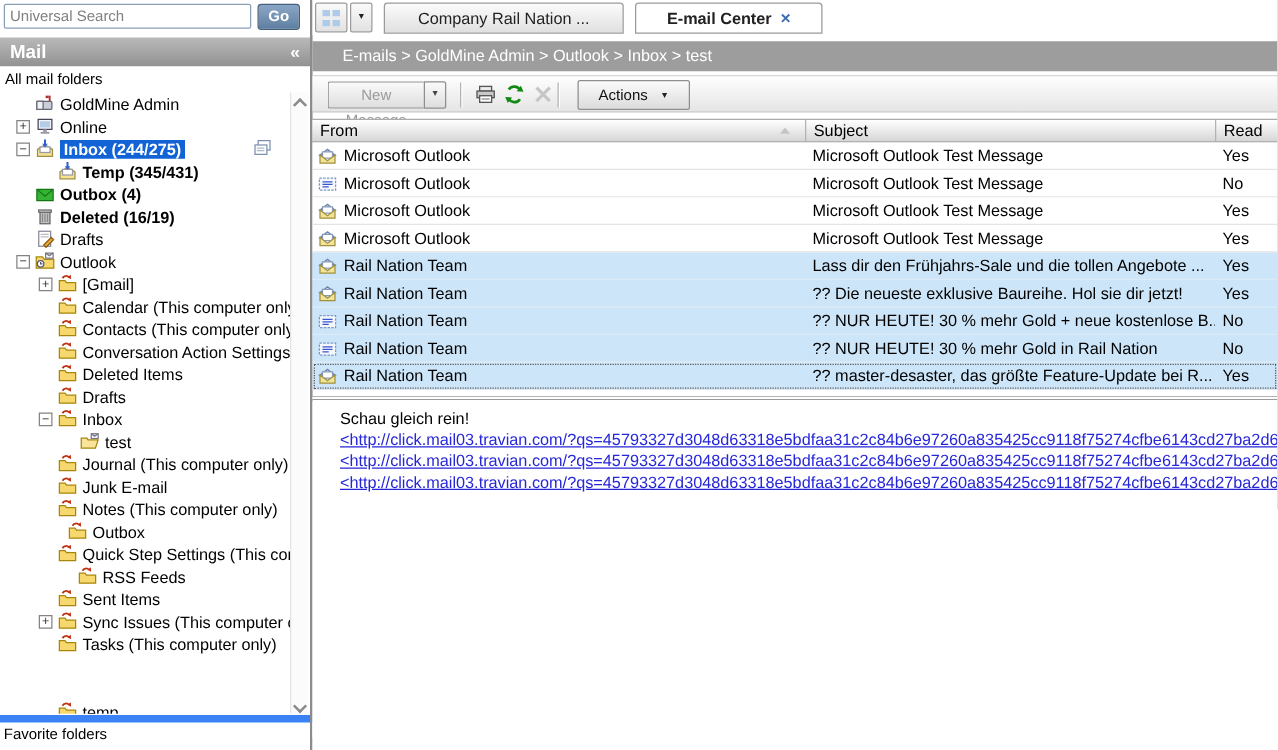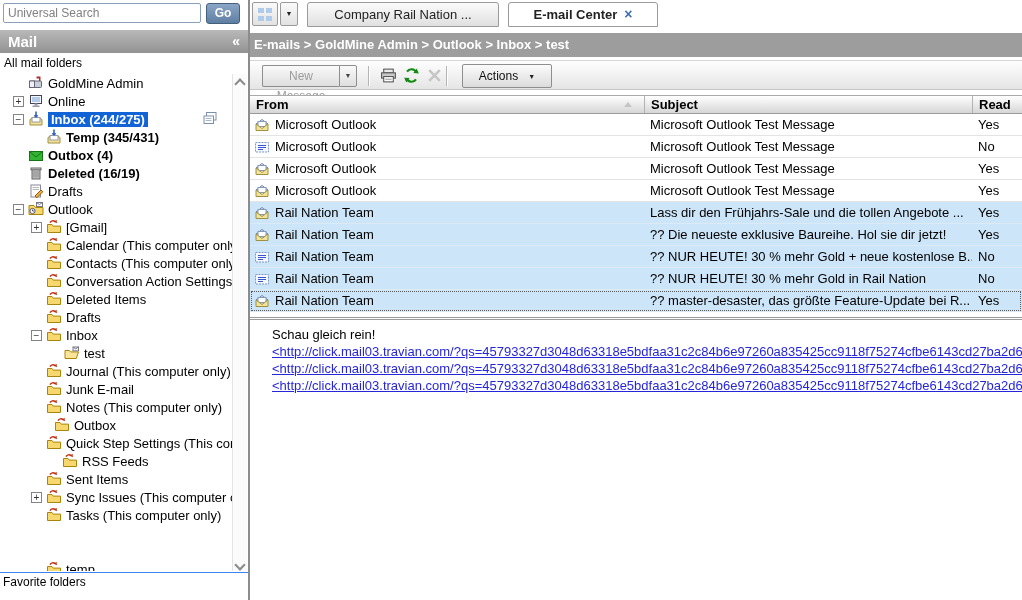--- a/index.html
+++ b/index.html
@@ -50,21 +50,21 @@
   }
   .chev { position:absolute; left:3px; width:8px; height:8px; cursor:pointer; }
   .chev:before {
     content:""; position:absolute; left:0; top:2px; width:6px; height:6px;
     border-left:2px solid #8a8a8a; border-bottom:2px solid #8a8a8a;
   }
   .chev.up { top:4px; } .chev.up:before { transform:rotate(135deg); }
   .chev.down { bottom:4px; } .chev.down:before { transform:rotate(-45deg); }
   #favorite-folders {
     position:absolute; left:0; top:572px; width:296px; height:18px;
-    border-top:1px solid #3b82f6; font-size:12px; padding:2px 0 0 3px; background:#fff;
+    border-top:6px solid #3b82f6; font-size:12px; padding:2px 0 0 3px; background:#fff;
   }
 
   
   #main { position:absolute; left:250px; top:0; width:772px; height:600px; background:#fff; }
 
   #tabstrip { position:absolute; left:0; top:0; width:772px; height:28px; background:#fff; }
   #grid-button {
     position:absolute; left:2px; top:2px; width:26px; height:24px;
     border:1px solid #9a9a9a; background:linear-gradient(#fafafa,#e2e2e2); border-radius:2px; cursor:pointer;
   }
@@ -82,21 +82,21 @@
     border-radius:3px 3px 0 0; text-align:center; line-height:23px; font-size:13px; cursor:pointer;
     background:linear-gradient(#fbfbfb,#e0e0e0); color:#222;
     white-space:nowrap; overflow:hidden;
   }
   #tab-0 { left:57px; width:192px; }
   #tab-1 { left:258px; width:150px; background:#fff; font-weight:bold; }
   .tab .tab-close { color:#3f6fb0; font-weight:bold; font-size:14px; margin-left:7px; cursor:pointer; }
 
   #breadcrumb {
     position:absolute; left:0; top:33px; width:772px; height:24px;
-    background:#9d9d9d; color:#fff; font-weight:bold; font-size:13px; line-height:24px; padding-left:4px;
+    background:#9d9d9d; color:#fff; font-weight:normal; font-size:13px; line-height:24px; padding-left:24px;
     white-space:nowrap; overflow:hidden;
   }
 
   #toolbar {
     position:absolute; left:0; top:60px; width:772px; height:30px;
     background:linear-gradient(#fefefe,#e5e5e5); border-top:1px solid #d6d6d6; border-bottom:1px solid #c6c6c6;
   }
   #new-message-button {
     position:absolute; left:12px; top:4px; width:77px; height:22px;
     border:1px solid #8e8e8e; border-right:none; border-radius:2px 0 0 2px;
@@ -116,21 +116,21 @@
   #actions-button {
     position:absolute; left:212px; top:3px; width:90px; height:24px;
     border:1px solid #8e8e8e; border-radius:2px; background:linear-gradient(#fbfbfb,#dcdcdc);
     font-size:12px; color:#111; text-align:center; line-height:22px; cursor:pointer;
   }
   #actions-button .dd { font-size:7px; margin-left:10px; vertical-align:middle; color:#222; }
 
   #list-header {
     position:absolute; left:0; top:95px; width:772px; height:19px; display:flex;
     background:linear-gradient(#ffffff,#d6d6d6); border-top:1px solid #aaa; border-bottom:1px solid #9a9a9a;
-    font-weight:bold; font-size:13px;
+    font-weight:normal; font-size:13px;
   }
   .hcell { line-height:17px; padding-left:6px; position:relative; cursor:pointer; white-space:nowrap; overflow:hidden; }
   #h-from { width:394px; }
   #h-subject { width:328px; border-left:1px solid #b2b2b2; }
   #h-read { flex:1; border-left:1px solid #b2b2b2; }
   #sort-arrow {
     position:absolute; right:12px; top:6px; width:0; height:0;
     border-left:4px solid transparent; border-right:4px solid transparent; border-bottom:5px solid #c4c4c4;
   }
 

